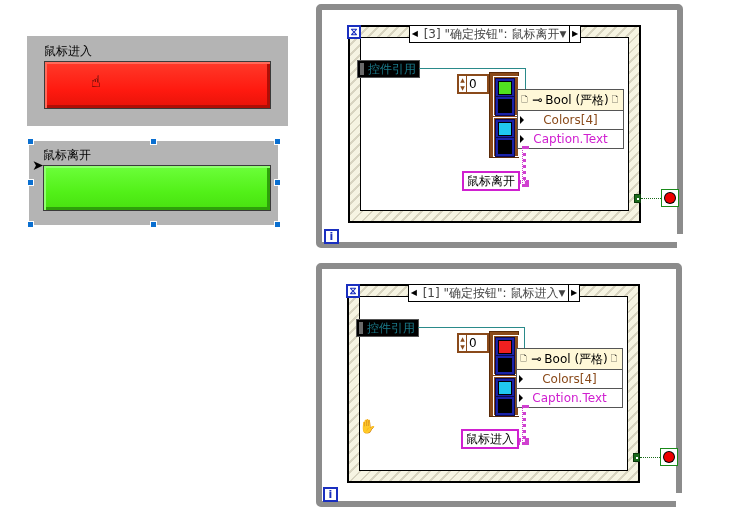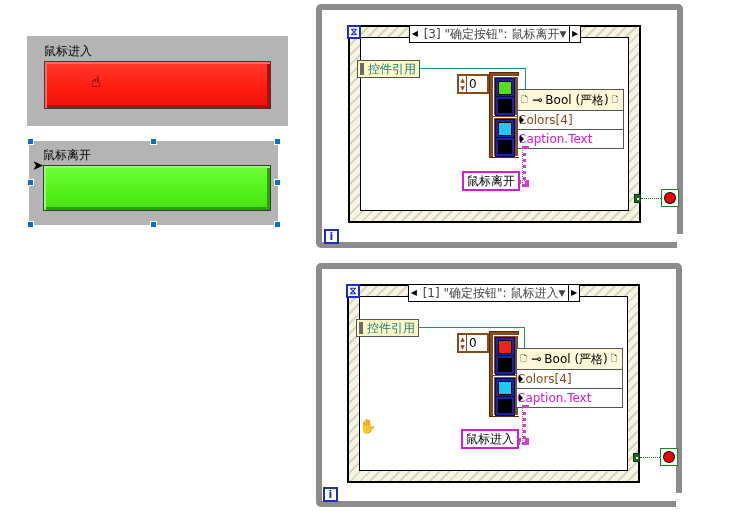--- a/index.html
+++ b/index.html
@@ -17,32 +17,32 @@
   
   .while-loop { border:6px solid #8c8c8c; border-radius:5px; background:#fff; }
   .while-loop .cut-r { position:absolute; right:-6px; bottom:-6px; width:6px; height:14px; background:#fff; }
   .event-frame { border:2px solid #000; background:repeating-linear-gradient(135deg,#f6f4e2 0 5px,#d8d4c0 5px 7px); }
   .event-inner { position:absolute; left:10px; top:10px; right:10px; bottom:10px; background:#fff; border:1px solid #000; }
   .hourglass { width:14px; height:14px; background:#fff; border:2px solid #1a2fbf; font-size:10px; line-height:10px; text-align:center; color:#1a2fbf; font-weight:bold; }
   .selector { background:#fff; border:1px solid #000; height:18px; font-size:12px; line-height:16px; color:#444; display:flex; align-items:center; }
   .sel-arrow { width:10px; height:16px; display:flex; align-items:center; justify-content:center; font-size:8px; color:#000; }
   .sel-text { flex:1; text-align:left; padding-left:4px; white-space:nowrap; }
   .sel-drop { font-size:9px; margin-right:3px; }
-  .ref-node { background:#fef9c3; border:1px solid #555; height:18px; font-size:12px; line-height:16px; color:#1a7a8a; padding-left:10px; padding-right:3px; white-space:nowrap; }
+  .ref-node { background:#000000; border:1px solid #555; height:18px; font-size:12px; line-height:16px; color:#1a7a8a; padding-left:10px; padding-right:3px; white-space:nowrap; }
   .ref-node .bar { position:absolute; left:2px; top:2px; width:4px; height:12px; background:#6a6a6a; }
   .num-const { background:#fff; border:2px solid #8a4a1a; height:20px; font-size:12px; line-height:16px; color:#000; }
   .num-const .spin { position:absolute; left:0; top:0; width:7px; height:16px; border-right:1px solid #8a4a1a; font-size:6px; line-height:8px; text-align:center; color:#8a4a1a; }
   .num-const .val { position:absolute; left:10px; top:0; }
   .array-box { background:#8a4a1a; border:1px solid #5a2a08; }
   .cluster-half { position:absolute; background:#8a4a1a; }
   .cell { position:absolute; width:18px; height:18px; background:#1a22a8; border:1px solid #0a0a50; }
   .cell .sw { position:absolute; left:2px; top:2px; width:12px; height:12px; border:1px solid #000; }
   .prop-node { background:#fff; border:1px solid #555; font-size:12px; }
   .prop-head { height:20px; background:#fff8d8; border-bottom:1px solid #555; display:flex; align-items:center; justify-content:center; color:#000; white-space:nowrap; }
-  .prop-row { height:18px; border-bottom:1px solid #555; text-align:left; line-height:18px; position:relative; white-space:nowrap; }
+  .prop-row { height:18px; border-bottom:1px solid #555; text-align:center; line-height:18px; position:relative; white-space:nowrap; }
   .prop-row:last-child { border-bottom:none; }
   .prop-row .tri { position:absolute; left:2px; top:5px; width:0; height:0; border-left:4px solid #000; border-top:4px solid transparent; border-bottom:4px solid transparent; }
   .doc-ic { font-size:8px; line-height:8px; width:8px; color:#000; }
   .str-const { background:#fff; border:2px solid #d020d0; height:20px; font-size:12px; line-height:16px; color:#000; padding:0 3px; white-space:nowrap; }
   .wire-teal { position:absolute; background:#2a8a8a; }
   .wire-pink { position:absolute; border-color:#d040d0; border-style:dotted; }
   .tunnel { width:7px; height:9px; background:#1a6a1a; border:1px solid #0a3a0a; }
   .tunnel::after { content:""; position:absolute; left:2px; top:3px; width:2px; height:2px; background:#fff; }
   .stop-term { width:18px; height:18px; background:#fff; border:1px solid #1a8a1a; }
   .stop-term .dot { position:absolute; left:3px; top:3px; width:10px; height:10px; border-radius:50%; background:#e00; box-shadow:0 0 0 1px #000; }

